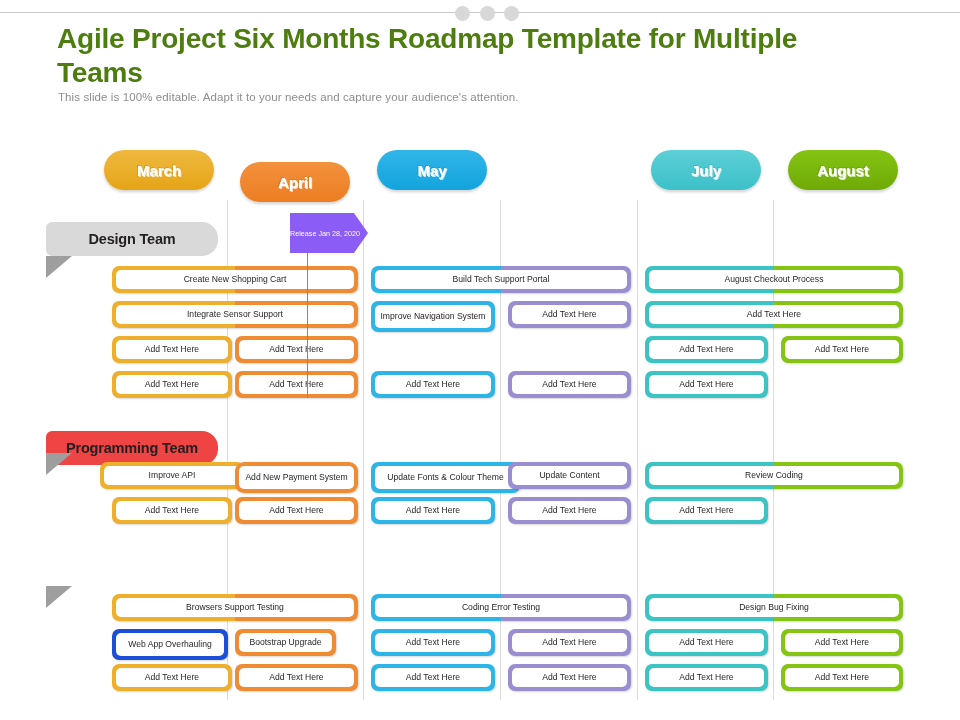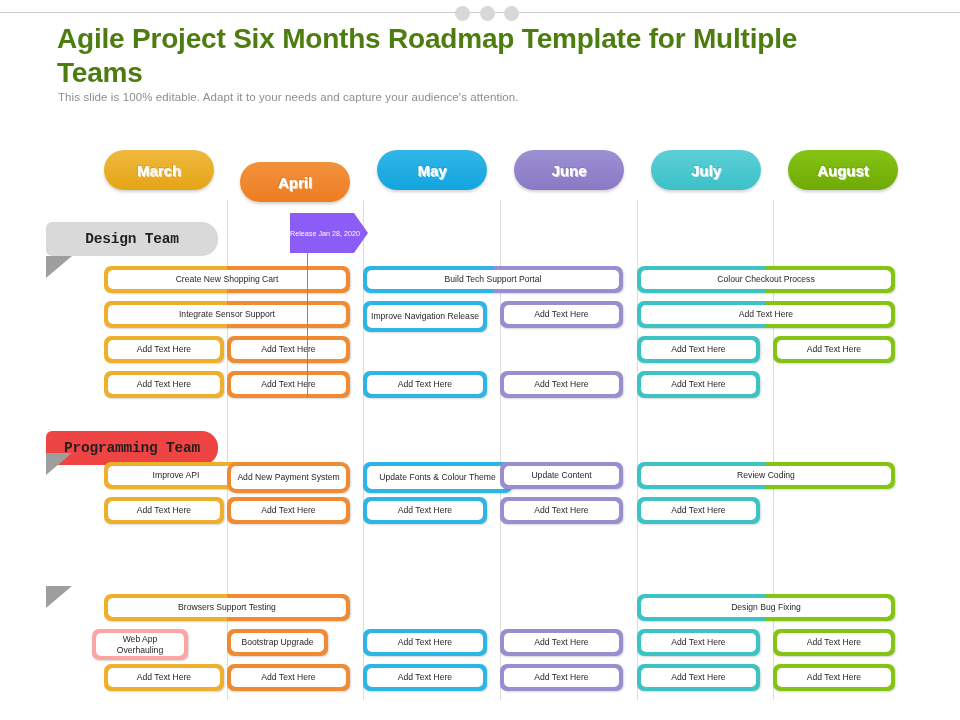--- a/index.html
+++ b/index.html
@@ -30,28 +30,28 @@
   .month{
     position:absolute;top:150px;height:40px;border-radius:21px;
     display:flex;align-items:center;justify-content:center;
     font-size:15px;font-weight:bold;color:#ffffff;
     text-shadow:1px 1px 0 rgba(255,255,255,.75), -1px -1px 0 rgba(0,0,0,.10);
     box-shadow:0 2px 3px rgba(0,0,0,.18);
   }
 
   
   .ribbon{position:absolute;height:34px;background:#d9d9d9;border-radius:6px 16px 16px 6px;
-          display:flex;align-items:center;justify-content:center;font-family:Liberation Mono, monospace;}
+          display:flex;align-items:center;justify-content:center;}
   .ribbon span{font-size:14.5px;font-weight:bold;color:#231f20;letter-spacing:-.2px;}
   .ribbon-fold{position:absolute;width:0;height:0;
        border-left:26px solid #9e9e9e;border-bottom:22px solid transparent;}
 
   
   .bar{position:absolute;height:27px;border-radius:7px;padding:4px;box-sizing:border-box;
-       box-shadow:1px 1px 2px rgba(0,0,0,.16);}
+       box-shadow:1px 1px 2px rgba(0,0,0,.16);margin-left:8px;}
   .bar > .inner{width:100%;height:100%;background:#ffffff;border-radius:5px;
        display:flex;align-items:center;justify-content:center;text-align:center;
        font-size:8.6px;line-height:1.18;color:#231f20;padding:0 3px;box-sizing:border-box;}
   .bar.tall{height:31px;}
   .bar.tall > .inner{font-size:8.6px;}
 
   
   #release-line{position:absolute;width:1px;background:#e8636f;}
   #release-flag{position:absolute;background:#ea5a68;
        display:flex;align-items:center;justify-content:center;text-align:center;
@@ -79,47 +79,44 @@
     <div class="gridline" style="left: 773px; top: 200px; height: 500px; background: rgb(220, 220, 220);"></div>
     <div class="month" style="left: 104px; width: 110px; background: linear-gradient(rgb(239, 185, 63) 0%, rgb(229, 164, 23) 100%);">
       <span>March</span>
     </div>
     <div class="month" style="left: 240px; width: 110px; background: linear-gradient(rgb(242, 146, 60) 0%, rgb(237, 125, 34) 100%); margin-top: 12px;">
       <span>April</span>
     </div>
     <div class="month" style="left: 377px; width: 110px; background: linear-gradient(rgb(49, 182, 232) 0%, rgb(18, 164, 222) 100%);">
       <span>May</span>
     </div>
-    <div class="month" style="left: 514px; width: 110px; background: linear-gradient(rgb(157, 144, 210) 0%, rgb(136, 121, 197) 100%);">
-      <span>June</span>
-    </div>
     <div class="month" style="left: 651px; width: 110px; background: linear-gradient(rgb(92, 207, 214) 0%, rgb(60, 192, 200) 100%);">
       <span>July</span>
     </div>
     <div class="month" style="left: 788px; width: 110px; background: linear-gradient(rgb(133, 196, 19) 0%, rgb(111, 170, 6) 100%);">
       <span>August</span>
     </div>
     <div class="ribbon" style="left: 46px; top: 222px; width: 172px; background: rgb(217, 217, 217);">
       <span>Design Team</span>
     </div>
     <div class="ribbon-fold" style="left: 46px; top: 256px; border-left-color: rgb(158, 158, 158);"></div>
     <div class="bar" style="left: 104px; top: 266px; width: 246px; background: linear-gradient(90deg, rgb(238, 176, 44) 0%, rgb(238, 176, 44) 50%, rgb(239, 139, 51) 50%, rgb(239, 139, 51) 100%);">
       <div class="inner">Create New Shopping Cart</div>
     </div>
     <div class="bar" style="left: 363px; top: 266px; width: 260px; background: linear-gradient(90deg, rgb(46, 181, 232) 0%, rgb(46, 181, 232) 50%, rgb(155, 142, 208) 50%, rgb(155, 142, 208) 100%);">
       <div class="inner">Build Tech Support Portal</div>
     </div>
     <div class="bar" style="left: 637px; top: 266px; width: 258px; background: linear-gradient(90deg, rgb(60, 196, 196) 0%, rgb(60, 196, 196) 50%, rgb(133, 196, 19) 50%, rgb(133, 196, 19) 100%);">
-      <div class="inner">Colour Checkout Process</div>
+      <div class="inner">August Checkout Process</div>
     </div>
     <div class="bar" style="left: 104px; top: 301px; width: 246px; background: linear-gradient(90deg, rgb(238, 176, 44) 0%, rgb(238, 176, 44) 50%, rgb(239, 139, 51) 50%, rgb(239, 139, 51) 100%);">
       <div class="inner">Integrate Sensor Support</div>
     </div>
     <div class="bar tall" style="left: 363px; top: 301px; width: 124px; background: rgb(46, 181, 232);">
-      <div class="inner">Improve Navigation Release</div>
+      <div class="inner">Improve Navigation System</div>
     </div>
     <div class="bar" style="left: 500px; top: 301px; width: 123px; background: rgb(155, 142, 208);">
       <div class="inner">Add Text Here</div>
     </div>
     <div class="bar" style="left: 637px; top: 301px; width: 258px; background: linear-gradient(90deg, rgb(60, 196, 196) 0%, rgb(60, 196, 196) 50%, rgb(133, 196, 19) 50%, rgb(133, 196, 19) 100%);">
       <div class="inner">Add Text Here</div>
     </div>
     <div class="bar" style="left: 104px; top: 336px; width: 120px; background: rgb(238, 176, 44);">
       <div class="inner">Add Text Here</div>
     </div>
@@ -144,21 +141,21 @@
     <div class="bar" style="left: 500px; top: 371px; width: 123px; background: rgb(155, 142, 208);">
       <div class="inner">Add Text Here</div>
     </div>
     <div class="bar" style="left: 637px; top: 371px; width: 123px; background: rgb(60, 196, 196);">
       <div class="inner">Add Text Here</div>
     </div>
     <div class="ribbon" style="left: 46px; top: 431px; width: 172px; background: #ef4444;">
       <span>Programming Team</span>
     </div>
     <div class="ribbon-fold" style="left: 46px; top: 453px; border-left-color: rgb(158, 158, 158);"></div>
-    <div class="bar" style="left: 104px; top: 462px; width: 144px; background: rgb(238, 176, 44);">
+    <div class="bar" style="left: 92px; top: 462px; width: 144px; background: rgb(238, 176, 44);">
       <div class="inner">Improve API</div>
     </div>
     <div class="bar tall" style="left: 227px; top: 462px; width: 123px; background: rgb(239, 139, 51); border-radius: 9px;">
       <div class="inner">Add New Payment System</div>
     </div>
     <div class="bar tall" style="left: 363px; top: 462px; width: 149px; background: rgb(46, 181, 232);">
       <div class="inner">Update Fonts &amp; Colour Theme</div>
     </div>
     <div class="bar" style="left: 500px; top: 462px; width: 123px; background: rgb(155, 142, 208);">
       <div class="inner">Update Content</div>
@@ -178,24 +175,27 @@
     <div class="bar" style="left: 500px; top: 497px; width: 123px; background: rgb(155, 142, 208);">
       <div class="inner">Add Text Here</div>
     </div>
     <div class="bar" style="left: 637px; top: 497px; width: 123px; background: rgb(60, 196, 196);">
       <div class="inner">Add Text Here</div>
     </div>
     <div class="ribbon-fold" style="left: 46px; top: 586px; border-left-color: rgb(158, 158, 158);"></div>
     <div class="bar" style="left: 104px; top: 594px; width: 246px; background: linear-gradient(90deg, rgb(238, 176, 44) 0%, rgb(238, 176, 44) 50%, rgb(239, 139, 51) 50%, rgb(239, 139, 51) 100%);">
       <div class="inner">Browsers Support Testing</div>
     </div>
+    <div class="bar" style="left: 363px; top: 594px; width: 260px; background: linear-gradient(90deg, rgb(46, 181, 232) 0%, rgb(46, 181, 232) 50%, rgb(155, 142, 208) 50%, rgb(155, 142, 208) 100%);">
+      <div class="inner">Coding Error Testing</div>
+    </div>
     <div class="bar" style="left: 637px; top: 594px; width: 258px; background: linear-gradient(90deg, rgb(60, 196, 196) 0%, rgb(60, 196, 196) 50%, rgb(133, 196, 19) 50%, rgb(133, 196, 19) 100%);">
       <div class="inner">Design Bug Fixing</div>
     </div>
-    <div class="bar tall" style="left: 92px; top: 629px; width: 96px; background: #fca5a5;">
+    <div class="bar tall" style="left: 104px; top: 629px; width: 116px; background: #1d4ed8;">
       <div class="inner">Web App Overhauling</div>
     </div>
     <div class="bar" style="left: 227px; top: 629px; width: 101px; background: rgb(239, 139, 51);">
       <div class="inner">Bootstrap Upgrade</div>
     </div>
     <div class="bar" style="left: 363px; top: 629px; width: 124px; background: rgb(46, 181, 232);">
       <div class="inner">Add Text Here</div>
     </div>
     <div class="bar" style="left: 500px; top: 629px; width: 123px; background: rgb(155, 142, 208);">
       <div class="inner">Add Text Here</div>

